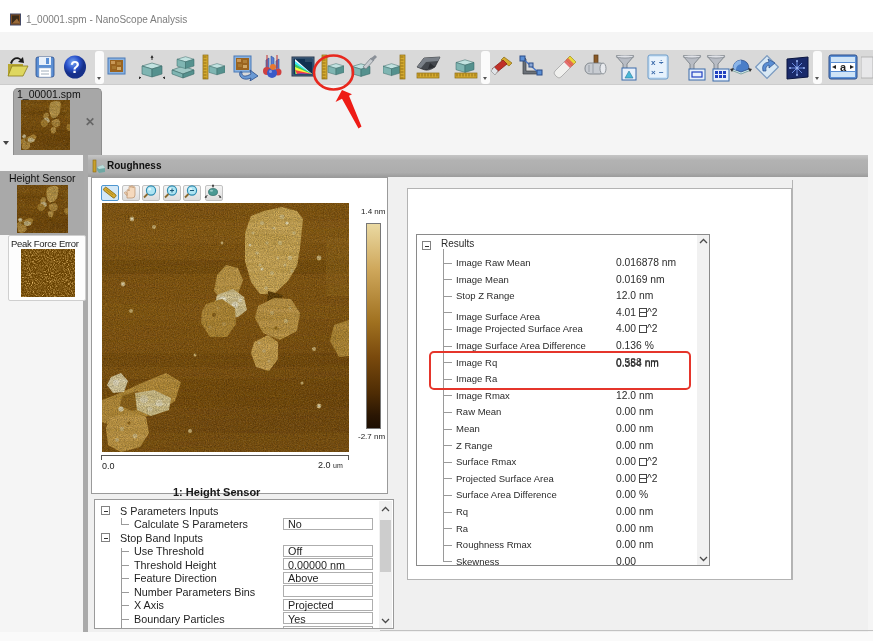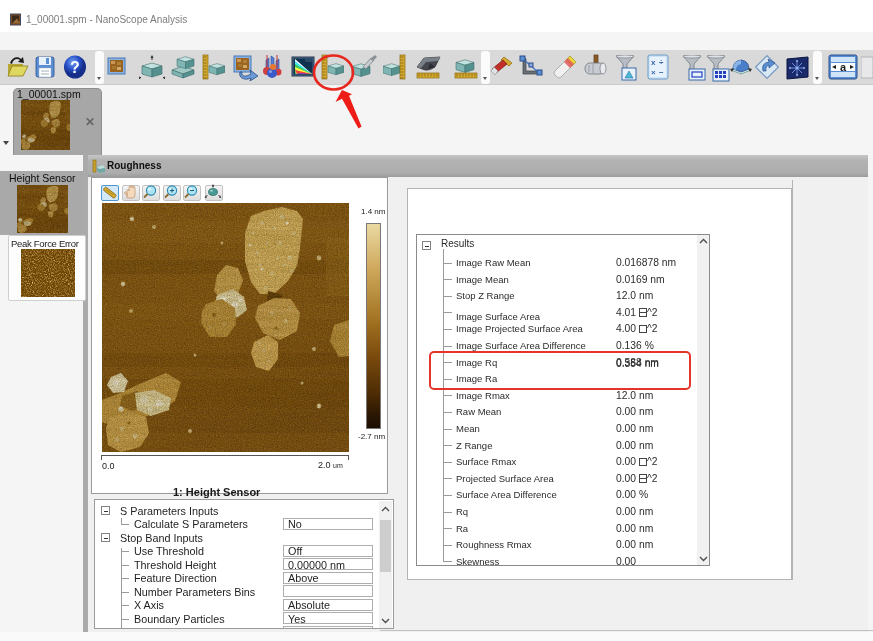--- a/index.html
+++ b/index.html
@@ -675,21 +675,21 @@
 <span class="prow" style="left:39px;top:72.0px">Feature Direction</span>
 <div class="pbox" style="left:188px;top:71.5px"></div>
 <span class="pval" style="left:193px;top:72.0px">Above</span>
 <div class="dash" style="left:26px;top:91.5px;width:8px"></div>
 <span class="prow" style="left:39px;top:85.5px">Number Parameters Bins</span>
 <div class="pbox" style="left:188px;top:85.0px"></div>
 <span class="pval" style="left:193px;top:101px">512</span>
 <div class="dash" style="left:26px;top:105.0px;width:8px"></div>
 <span class="prow" style="left:39px;top:99.0px">X Axis</span>
 <div class="pbox" style="left:188px;top:98.5px"></div>
-<span class="pval" style="left:193px;top:99.0px">Absolute</span>
+<span class="pval" style="left:193px;top:99.0px">Projected</span>
 <div class="dash" style="left:26px;top:118.5px;width:8px"></div>
 <span class="prow" style="left:39px;top:112.5px">Boundary Particles</span>
 <div class="pbox" style="left:188px;top:112.0px"></div>
 <span class="pval" style="left:193px;top:112.5px">Yes</span>
 
 <span class="prow" style="left:39px;top:126.0px">Non-Representative Particles</span>
 <div class="pbox" style="left:188px;top:125.5px"></div>
 <span class="pval" style="left:193px;top:126.0px">No</span>
 <div class="trunk" style="left:26px;top:48px;height:82px"></div>
 <div class="sbar" style="left:284px;top:1px;width:13px;height:128px"></div>

